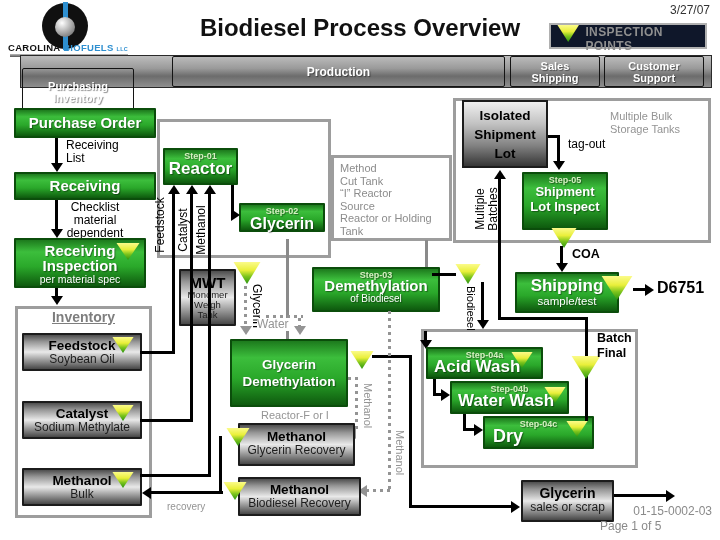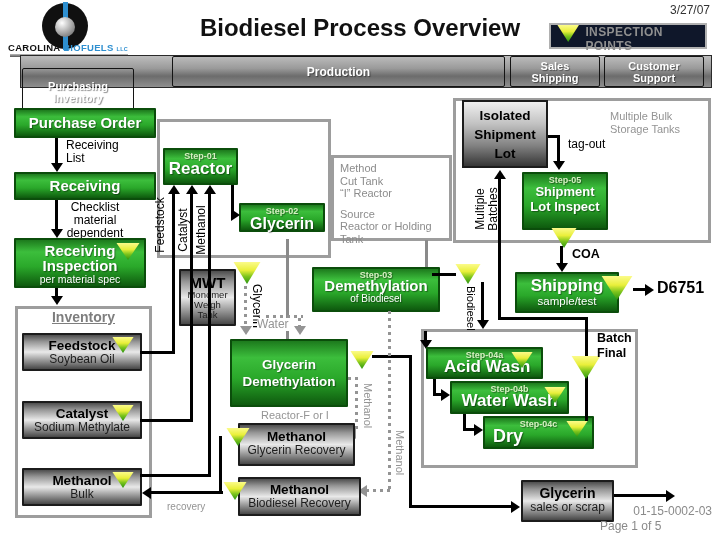--- a/index.html
+++ b/index.html
@@ -163,21 +163,21 @@
     <div class="tag">Step-02</div>
     <div style="font-size:16px;line-height:17px">Glycerin</div>
   </div>
   <div class="vline" style="left:231px;top:185px;height:33px"></div>
   <div class="ah r" style="left:231px;top:209px"></div>
 
   <div class="abs" style="left:340px;top:162px;width:108px;font-size:11px;line-height:12.5px;color:#8c8c8c">
     <div style="">Method</div>
     <div class="prl">Cut Tank
 “I” Reactor</div>
-    <div style="margin-top:8px">Source</div>
+    <div style="">Source</div>
     <div class="prl">Reactor or Holding Tank</div>
   </div>
 
   <div class="tri" style="left:233px;top:262px;width:28px;height:22px"></div>
   <div class="lbl vtext" style="left:250px;top:284px;height:60px">Glycerin</div>
   <div class="vdot" style="left:244px;top:286px;height:42px"></div>
   <div class="ah d gd" style="left:240px;top:326px"></div>
   <div class="hdot" style="left:266px;top:315px;width:37px"></div>
   <div class="vdot" style="left:298px;top:318px;height:10px"></div>
   <div class="ah d gd" style="left:294px;top:326px"></div>
@@ -212,26 +212,26 @@
   <div class="vdot" style="left:355px;top:377px;height:56px"></div>
   <div class="ah l gle" style="left:347px;top:427px"></div>
   <div class="lbl vtext glbl" style="left:361px;top:383px;height:58px;font-size:11px">Methanol</div>
   <div class="vdot" style="left:388px;top:311px;height:180px"></div>
   <div class="hdot" style="left:366px;top:489px;width:24px"></div>
   <div class="ah l gle" style="left:358px;top:485px"></div>
   <div class="lbl vtext glbl" style="left:393px;top:430px;height:58px;font-size:11px">Methanol</div>
 
   <div class="gbox" style="left:426px;top:347px;width:117px;height:32px">
     <div class="tag">Step-04a</div>
-    <div style="font-size:17px;line-height:16px;text-align:left;padding-left:16px">Acid Wash</div>
+    <div style="font-size:17px;line-height:16px;text-align:left;padding-left:6px">Acid Wash</div>
   </div>
   <div class="tri" style="left:511px;top:352px;width:22px;height:16px"></div>
   <div class="gbox" style="left:450px;top:381px;width:119px;height:33px">
     <div class="tag">Step-04b</div>
-    <div style="font-size:17px;line-height:16px;text-align:center;">Water Wash</div>
+    <div style="font-size:17px;line-height:16px;text-align:left;padding-left:6px">Water Wash</div>
   </div>
   <div class="tri" style="left:544px;top:387px;width:22px;height:16px"></div>
   <div class="gbox" style="left:483px;top:416px;width:111px;height:33px">
     <div class="tag">Step-04c</div>
     <div style="font-size:18px;line-height:16px;text-align:left;padding-left:8px">Dry</div>
   </div>
   <div class="tri" style="left:566px;top:421px;width:22px;height:16px"></div>
   <div class="vline" style="left:433px;top:379px;height:17px"></div>
   <div class="hline" style="left:433px;top:393px;width:10px"></div>
   <div class="ah r" style="left:441px;top:389px"></div>

